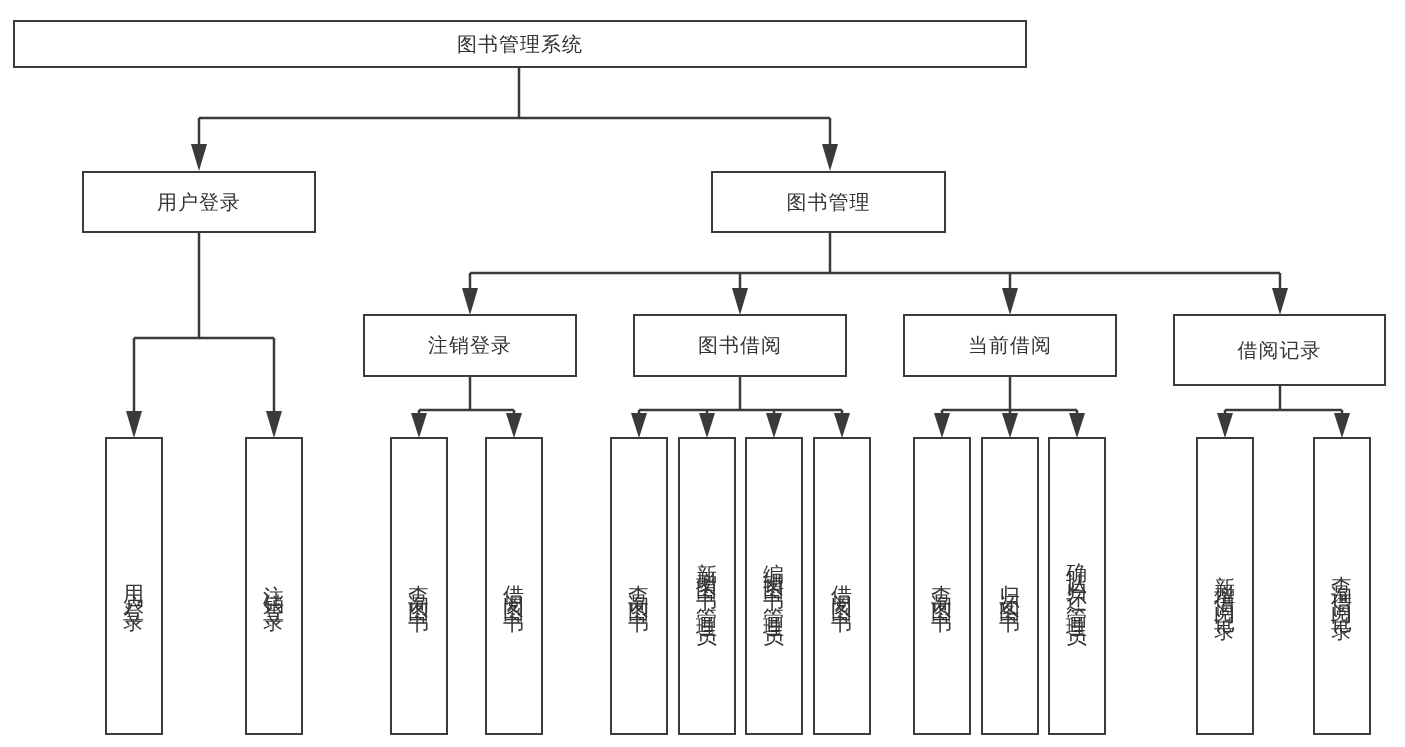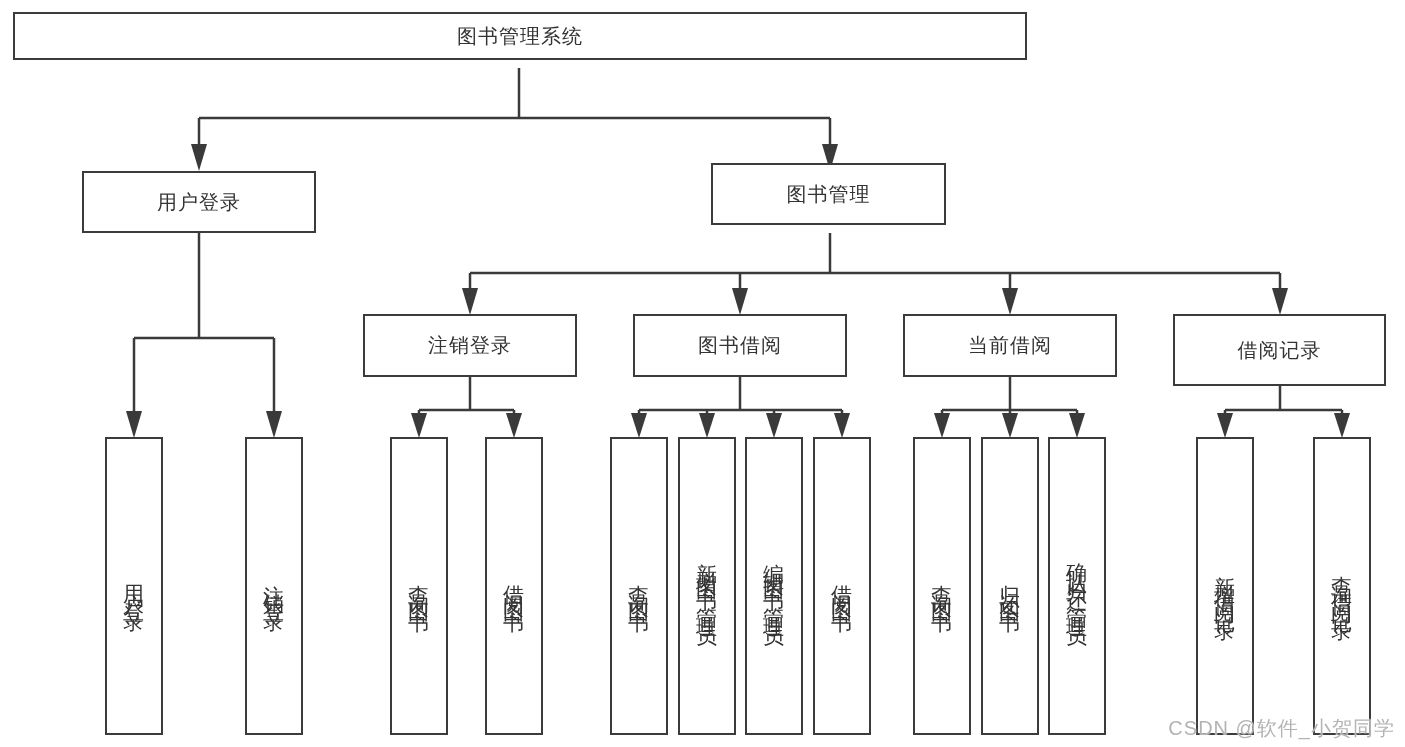--- a/index.html
+++ b/index.html
@@ -133,28 +133,28 @@
       <polygon points="766,413 782,413 774,438"></polygon>
       <polygon points="834,413 850,413 842,438"></polygon>
       <polygon points="934,413 950,413 942,438"></polygon>
       <polygon points="1002,413 1018,413 1010,438"></polygon>
       <polygon points="1069,413 1085,413 1077,438"></polygon>
       <polygon points="1217,413 1233,413 1225,438"></polygon>
       <polygon points="1334,413 1350,413 1342,438"></polygon>
     </g>
   </svg>
 
-  <div class="box root-box" style="left:13px; top:12px; width:1014px; height:48px;">
+  <div class="box root-box" style="left:13px; top:20px; width:1014px; height:48px;">
     <span>图书管理系统</span>
   </div>
 
   <div class="box h-box" style="left:82px; top:171px; width:234px; height:62px;">
     <span>用户登录</span>
   </div>
-  <div class="box h-box" style="left:711px; top:163px; width:235px; height:62px;">
+  <div class="box h-box" style="left:711px; top:171px; width:235px; height:62px;">
     <span>图书管理</span>
   </div>
 
   <div class="box h-box" style="left:363px; top:314px; width:214px; height:63px;">
     <span>注销登录</span>
   </div>
   <div class="box h-box" style="left:633px; top:314px; width:214px; height:63px;">
     <span>图书借阅</span>
   </div>
   <div class="box h-box" style="left:903px; top:314px; width:214px; height:63px;">
@@ -201,15 +201,14 @@
     <span class="vtext">确认归还（管理员）</span>
   </div>
 
   <div class="box leaf-box" style="left:1196px; top:437px; width:58px; height:298px;">
     <span class="vtext">新增借阅记录</span>
   </div>
   <div class="box leaf-box" style="left:1313px; top:437px; width:58px; height:298px;">
     <span class="vtext">查询借阅记录</span>
   </div>
 
-  <div class="watermark">CSDN @软件_小贺同学</div>
 
 </div>
 
 </body></html>

